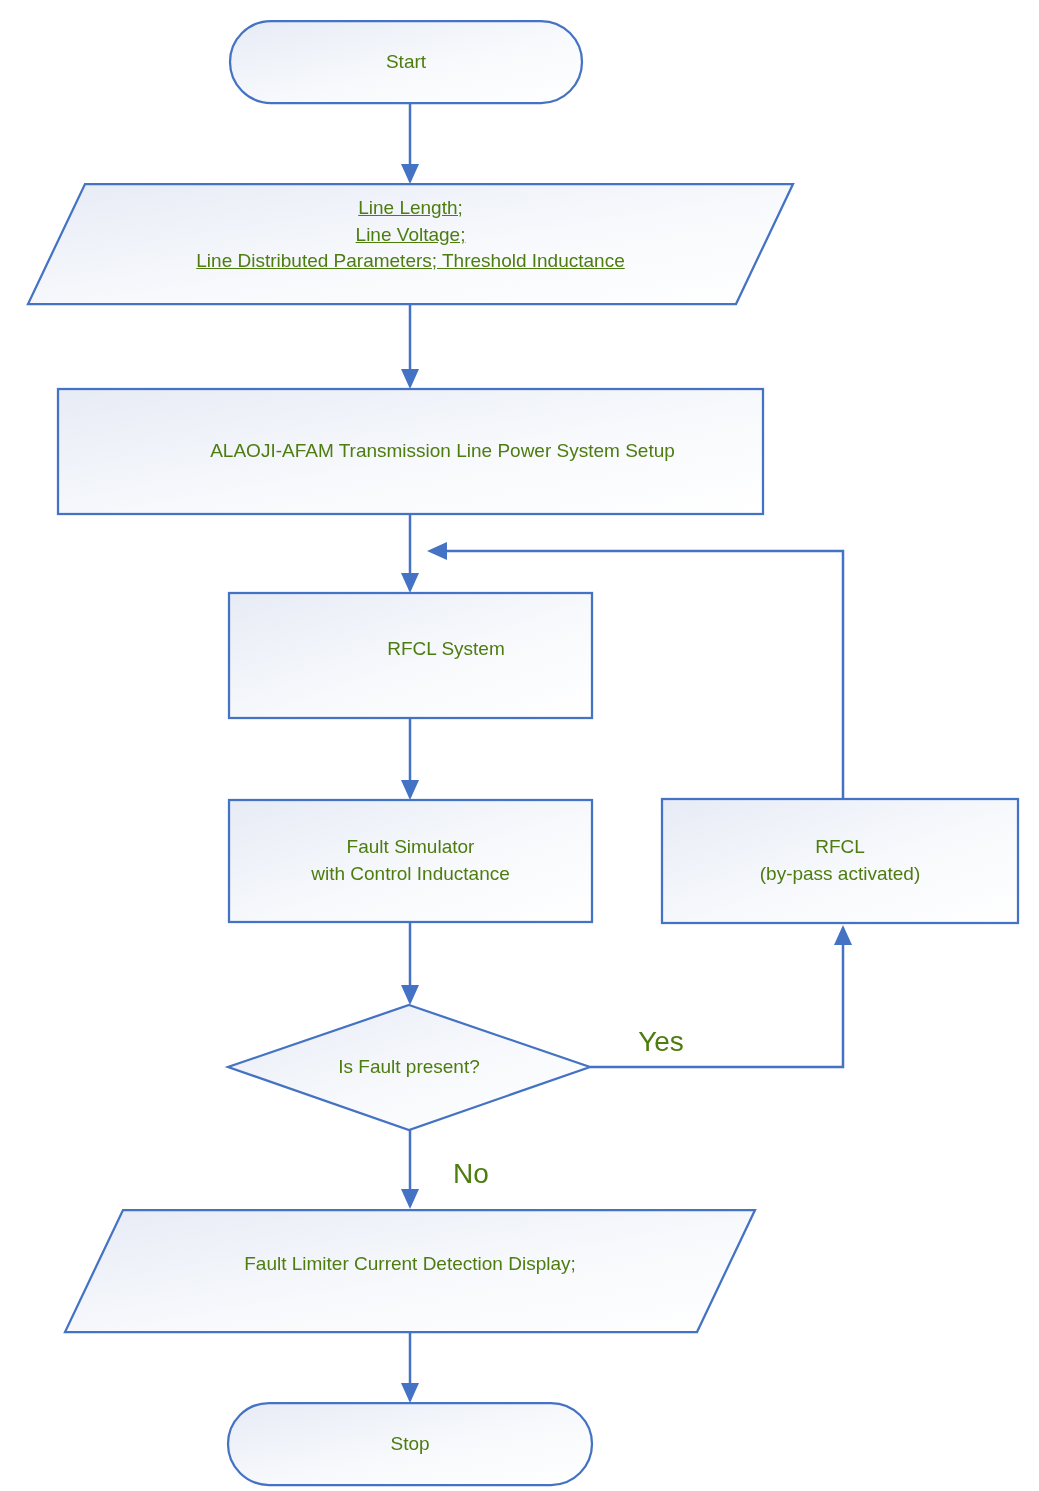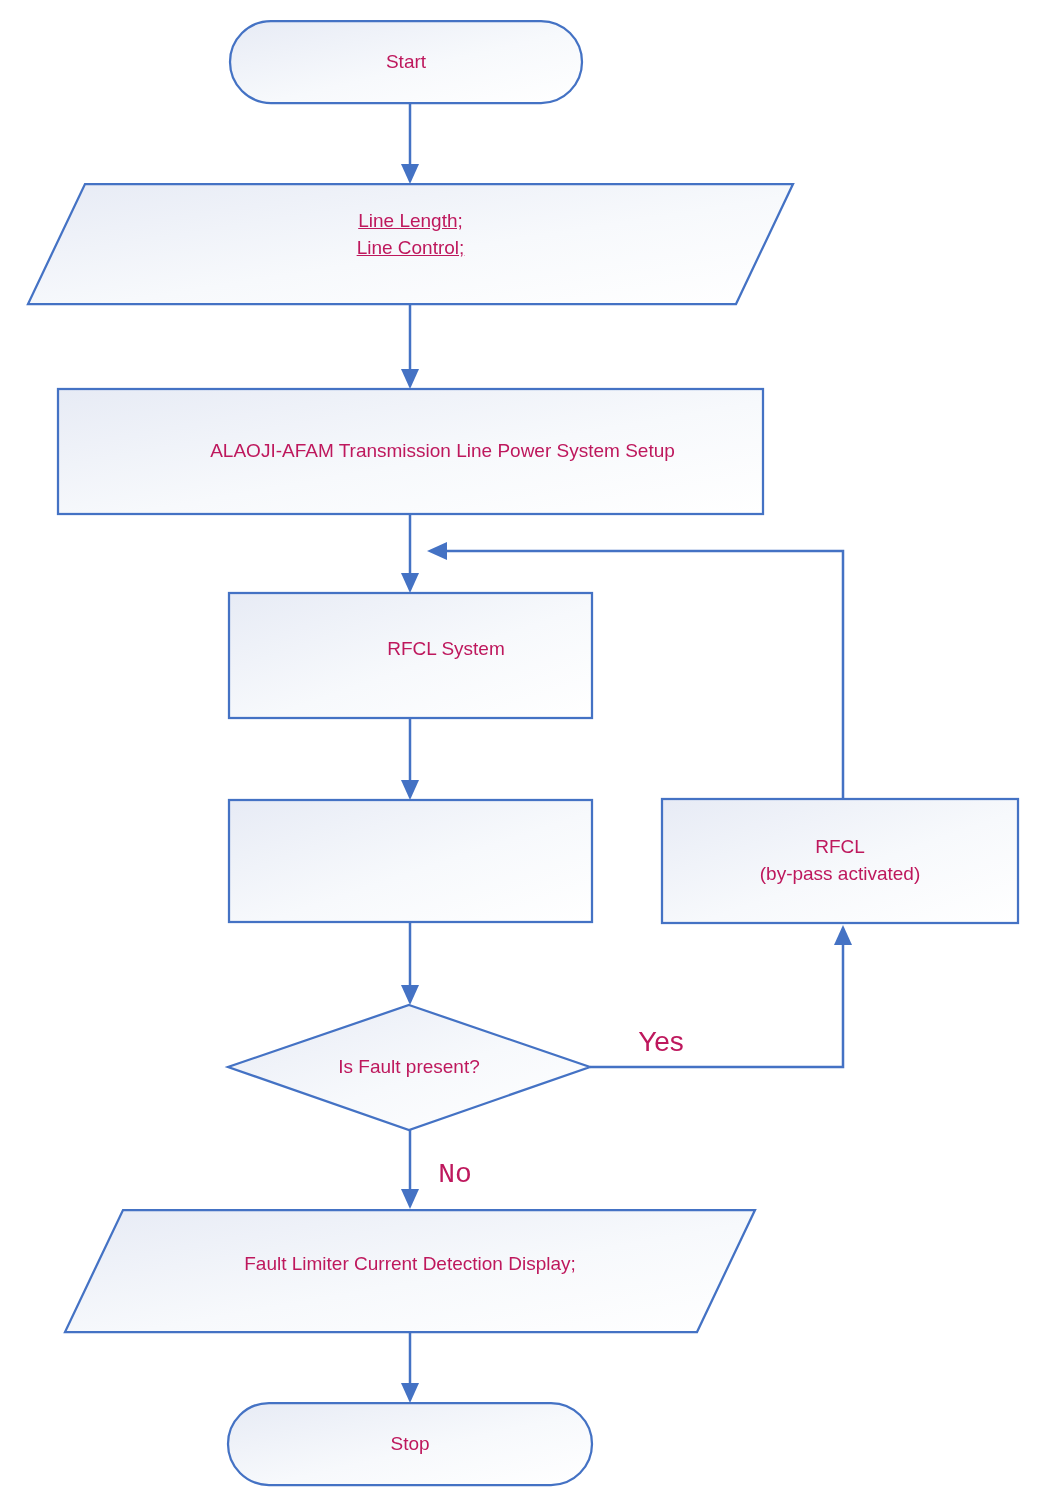--- a/index.html
+++ b/index.html
@@ -1,18 +1,18 @@
 <!DOCTYPE html>
 <html><head>
 <meta charset="utf-8">
 <style>
   html,body{margin:0;padding:0;background:#ffffff;}
   #canvas{
     position:relative;width:1039px;height:1491px;background:#ffffff;
-    font-family:"Liberation Sans",sans-serif;color:#be185d;overflow:hidden;
+    font-family:"Liberation Sans",sans-serif;color:#4d7c0f;overflow:hidden;
   }
   #diagram-svg{position:absolute;left:0;top:0;}
   .shape{fill:url(#shape-grad);stroke:#4472C4;stroke-width:2.25;}
   .edge{fill:none;stroke:#4472C4;stroke-width:2.5;}
   .head{fill:#4472C4;stroke:none;}
   .label{
     position:absolute;display:flex;flex-direction:column;align-items:center;
     justify-content:center;text-align:center;font-size:19px;line-height:1.42;
     box-sizing:border-box;pointer-events:none;
   }
@@ -72,31 +72,36 @@
     <polygon class="shape" points="123,1210 755,1210 697,1332 65,1332"></polygon>
     <rect class="shape" x="228" y="1403" width="364" height="82" rx="41" ry="41"></rect>
   </svg>
 
   <div class="label" style="left:230px;top:21px;width:352px;height:82px;">
     <span>Start</span>
   </div>
 
   <div class="label" style="left:85px;top:184px;width:651px;height:120px;padding-bottom:18px;text-decoration:underline;">
     <span>Line Length;</span>
-    <span>Line Control;</span>
+    <span>Line Voltage;</span>
+    <span>Line Distributed Parameters; Threshold Inductance</span>
   </div>
 
   <div class="label" style="left:58px;top:389px;width:705px;height:125px;margin-left:32px;">
     <span>ALAOJI-AFAM Transmission Line Power System Setup</span>
   </div>
 
   <div class="label" style="left:229px;top:593px;width:434px;height:125px;padding-bottom:12px;">
     <span>RFCL System</span>
   </div>
 
+  <div class="label" style="left:229px;top:800px;width:363px;height:122px;">
+    <span>Fault Simulator</span>
+    <span>with Control Inductance</span>
+  </div>
 
   <div class="label" style="left:228px;top:1005px;width:362px;height:125px;">
     <span>Is Fault present?</span>
   </div>
 
   <div class="label" style="left:662px;top:799px;width:356px;height:124px;">
     <span>RFCL</span>
     <span>(by-pass activated)</span>
   </div>
 
@@ -105,17 +110,17 @@
   </div>
 
   <div class="label" style="left:228px;top:1403px;width:364px;height:82px;text-align:right;">
     <span>Stop</span>
   </div>
 
   <div class="edge-label" style="left:625px;top:1026px;width:72px;height:32px;">
     <span>Yes</span>
   </div>
 
-  <div class="edge-label" style="left:426px;top:1158px;width:58px;height:32px;font-family:Liberation Mono, monospace;">
+  <div class="edge-label" style="left:442px;top:1158px;width:58px;height:32px;">
     <span>No</span>
   </div>
 
 </div>
 
 </body></html>

